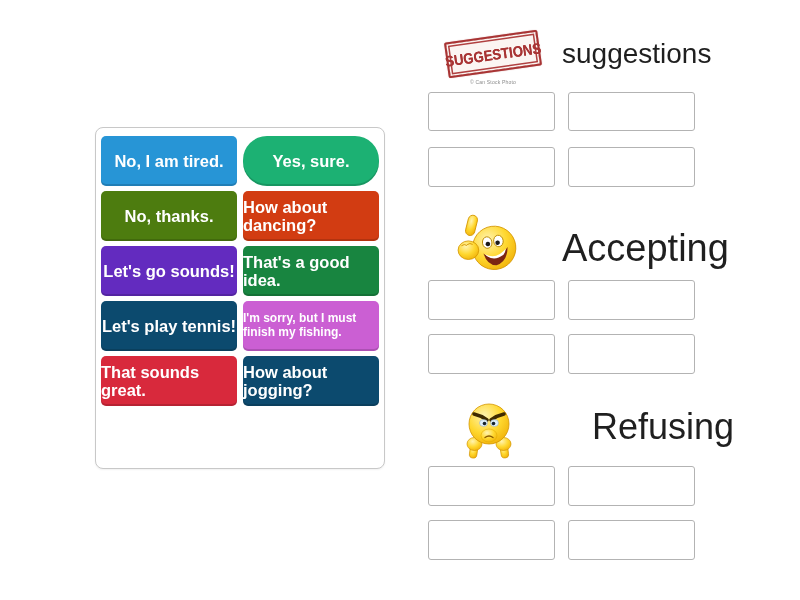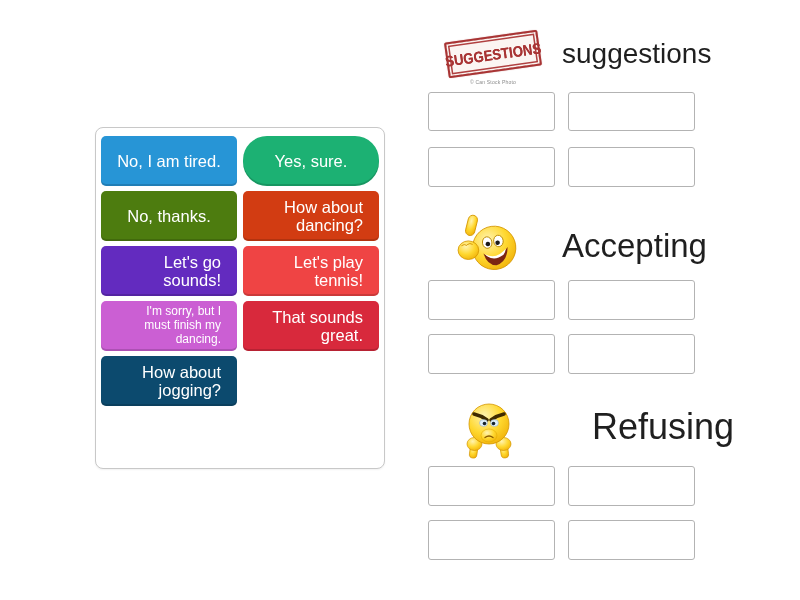--- a/index.html
+++ b/index.html
@@ -9,31 +9,31 @@
 
   
   .tiles-panel {
     position:absolute; left:95px; top:127px; width:290px; height:342px;
     background:#ffffff; border:1px solid #c8c8c8; border-radius:8px;
     box-shadow:0 1px 2px rgba(0,0,0,0.06);
     display:grid; grid-template-columns:136px 136px; grid-template-rows:repeat(6,50px);
     gap:5px 6px; padding:8px 5px;
   }
   .tile {
-    border-radius:5px; color:#ffffff; font-weight:400; font-size:16.5px; line-height:1.12;
-    display:flex; align-items:center; justify-content:center; text-align:right;
-    padding:2px 16px; cursor:grab;
+    border-radius:5px; color:#ffffff; font-weight:700; font-size:16.5px; line-height:1.12;
+    display:flex; align-items:center; justify-content:center; text-align:left;
+    padding:2px 0; cursor:grab;
     box-shadow:inset 0 -2px 0 rgba(0,0,0,0.15);
   }
   .tile.small { font-size:12px; line-height:1.15; }
 
   
   .group-label { position:absolute; color:#1f1f1f; white-space:nowrap; }
   .label-suggestions { left:562px; top:38px;  font-size:28px; }
-  .label-accepting   { left:562px; top:227px; font-size:33px; }
+  .label-accepting   { left:562px; top:227px; font-size:38px; }
   .label-refusing    { left:560px; top:406px; font-size:36px;margin-left:32px; }
 
   
   .stamp {
     position:absolute; left:446px; top:36px; width:94px; height:36px;
     transform:rotate(-8deg);
     background:#fbf5f2;
     border:2px solid #a83434; border-radius:2px;
     box-shadow:inset 0 0 0 1.5px #fbf5f2, inset 0 0 0 3px #b04040, 0 0 1px rgba(168,52,52,.5);
     display:flex; align-items:center; justify-content:center;
@@ -68,22 +68,23 @@
 <body>
 
 <div class="screen">
 
   <div class="tiles-panel">
     <div class="tile" style="background-color: rgb(39, 149, 214);">No, I am tired.</div>
     <div class="tile" style="background-color: rgb(28, 177, 115); border-radius: 24px;">Yes, sure.</div>
     <div class="tile" style="background-color: #4d7c0f;">No, thanks.</div>
     <div class="tile" style="background-color: rgb(210, 60, 18);">How about dancing?</div>
     <div class="tile" style="background-color: rgb(99, 43, 191);">Let's go sounds!</div>
-    <div class="tile" style="background-color: #ef4444;">Let's play tennis!</div>
-    <div class="tile small" style="background-color: rgb(203, 95, 211);">I'm sorry, but I must finish my dancing.</div>
+    <div class="tile" style="background-color: rgb(24, 133, 64);">That's a good idea.</div>
+    <div class="tile" style="background-color: #0c4a6e;">Let's play tennis!</div>
+    <div class="tile small" style="background-color: rgb(203, 95, 211);">I'm sorry, but I must finish my fishing.</div>
     <div class="tile" style="background-color: rgb(216, 41, 60);">That sounds great.</div>
     <div class="tile" style="background-color: #0c4a6e;">How about jogging?</div>
   </div>
 
   <div class="stamp">
     <span class="stamp-text">SUGGESTIONS</span>
   </div>
   <div class="attribution">© Can Stock Photo</div>
   <div class="group-label label-suggestions">suggestions</div>
   <div class="slot-grid grid-suggestions">

